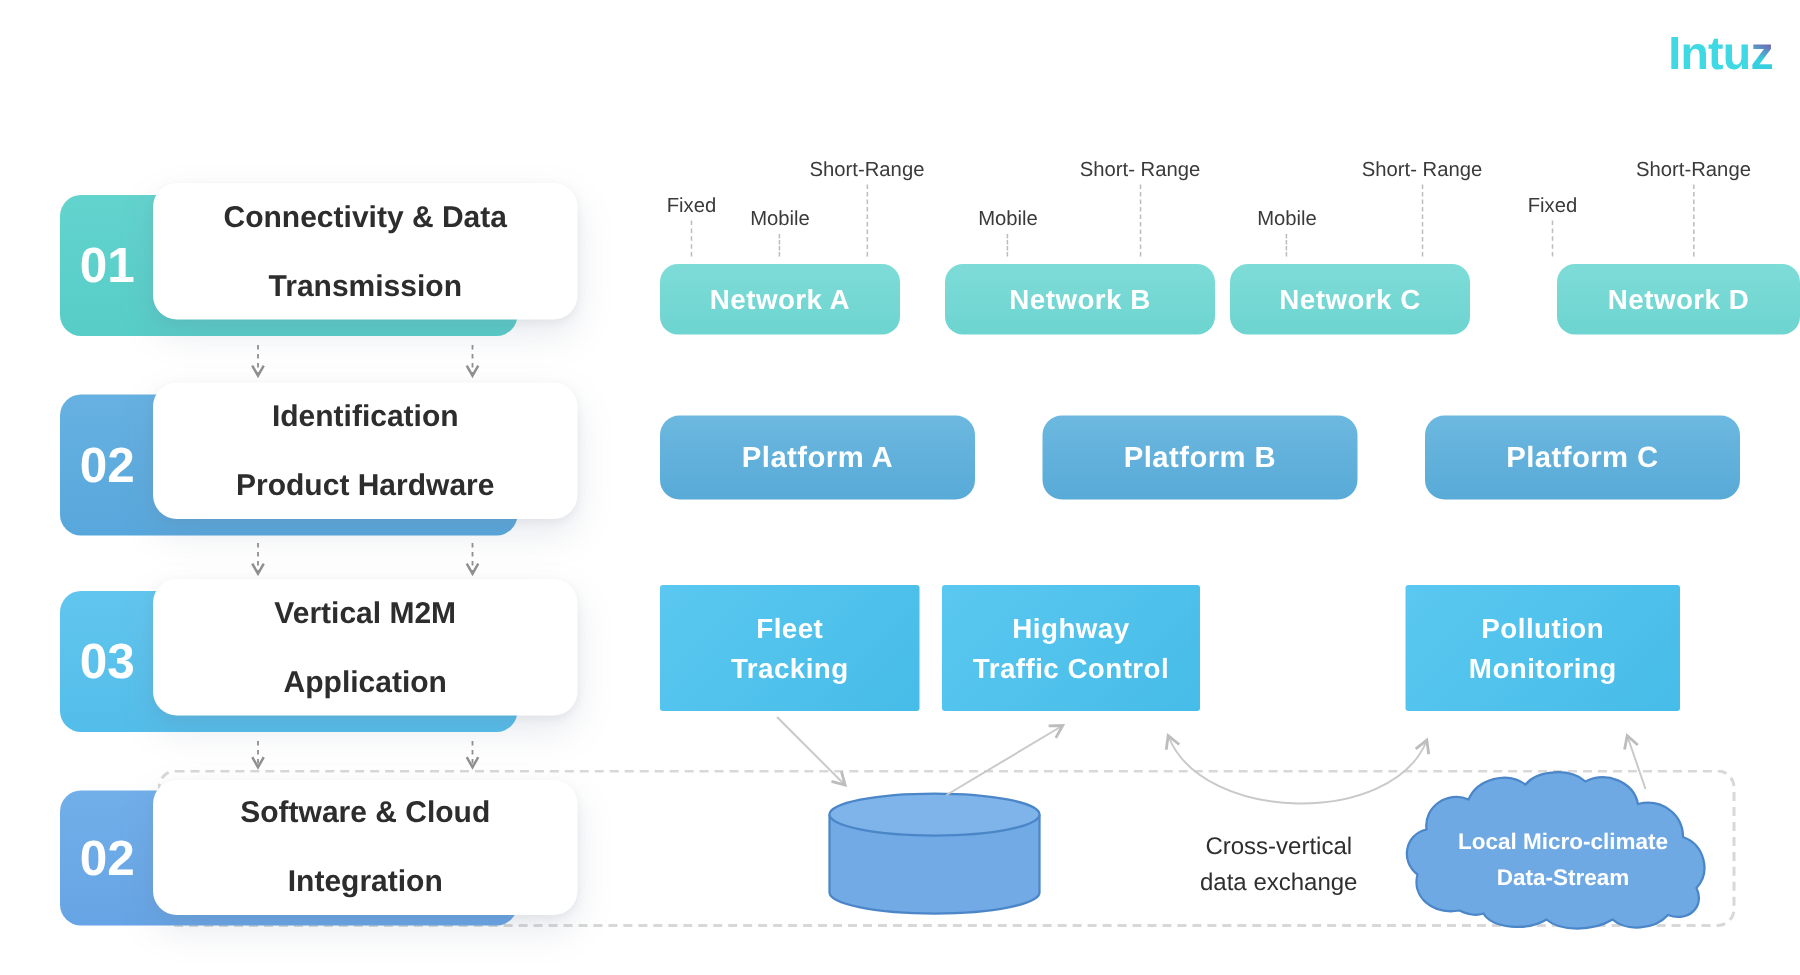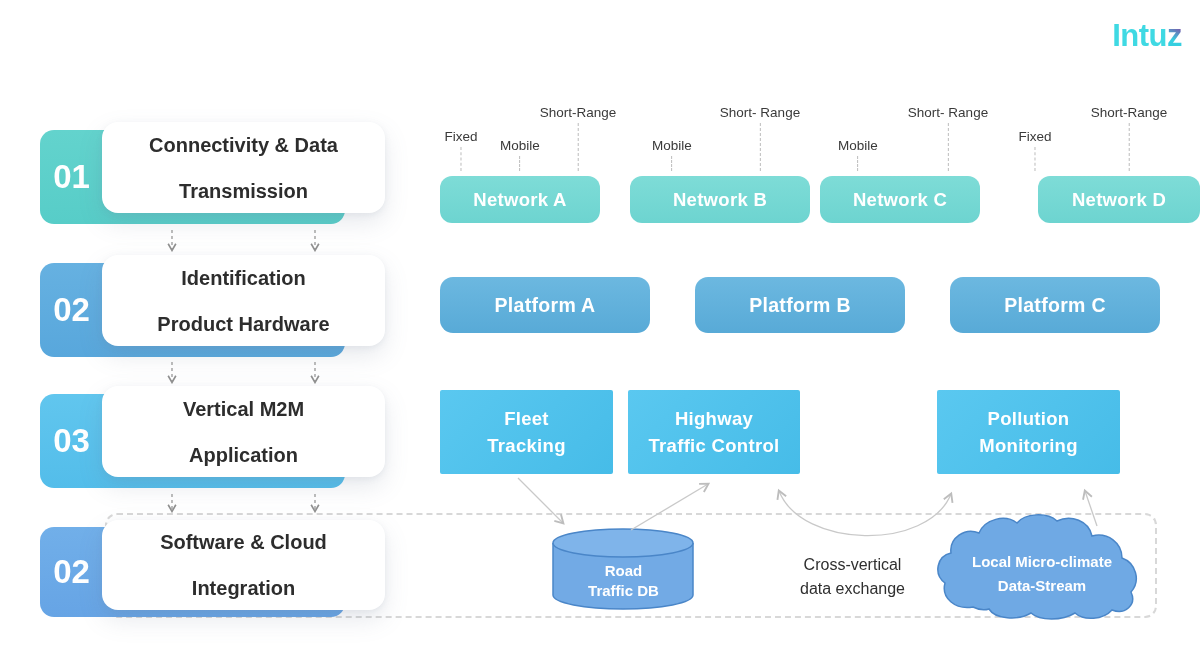--- a/index.html
+++ b/index.html
@@ -169,24 +169,20 @@
     <span>Pollution</span>
     <span>Monitoring</span>
   </div>
 
   <div class="dashed-zone"></div>
 
   <svg class="shape" style="left:550px;top:526px" width="146" height="88" viewBox="0 0 146 88">
     <path d="M3,17 L3,69 A70,14 0 0 0 143,69 L143,17" fill="#72aae5" stroke="#4a86c8" stroke-width="1.5"></path>
     <ellipse cx="73" cy="17" rx="70" ry="14" fill="#7fb4ea" stroke="#4a86c8" stroke-width="1.5"></ellipse>
   </svg>
-  <div class="db-text">
-    <div>Road</div>
-    <div>Traffic DB</div>
-  </div>
 
   <div class="exchange-text">
     <div>Cross-vertical</div>
     <div>data exchange</div>
   </div>
 
   <svg class="shape" style="left:933px;top:512px" width="216" height="113" viewBox="0 0 216 113">
     <path d="M40,95 C22,98 8,86 12,71 C0,62 4,44 18,41 C16,26 32,15 46,21
              C52,7 72,2 84,11 C92,1 114,0 124,9 C138,2 156,9 159,24
              C175,20 189,31 189,46 C203,51 208,69 198,80 C204,93 192,103 179,98

